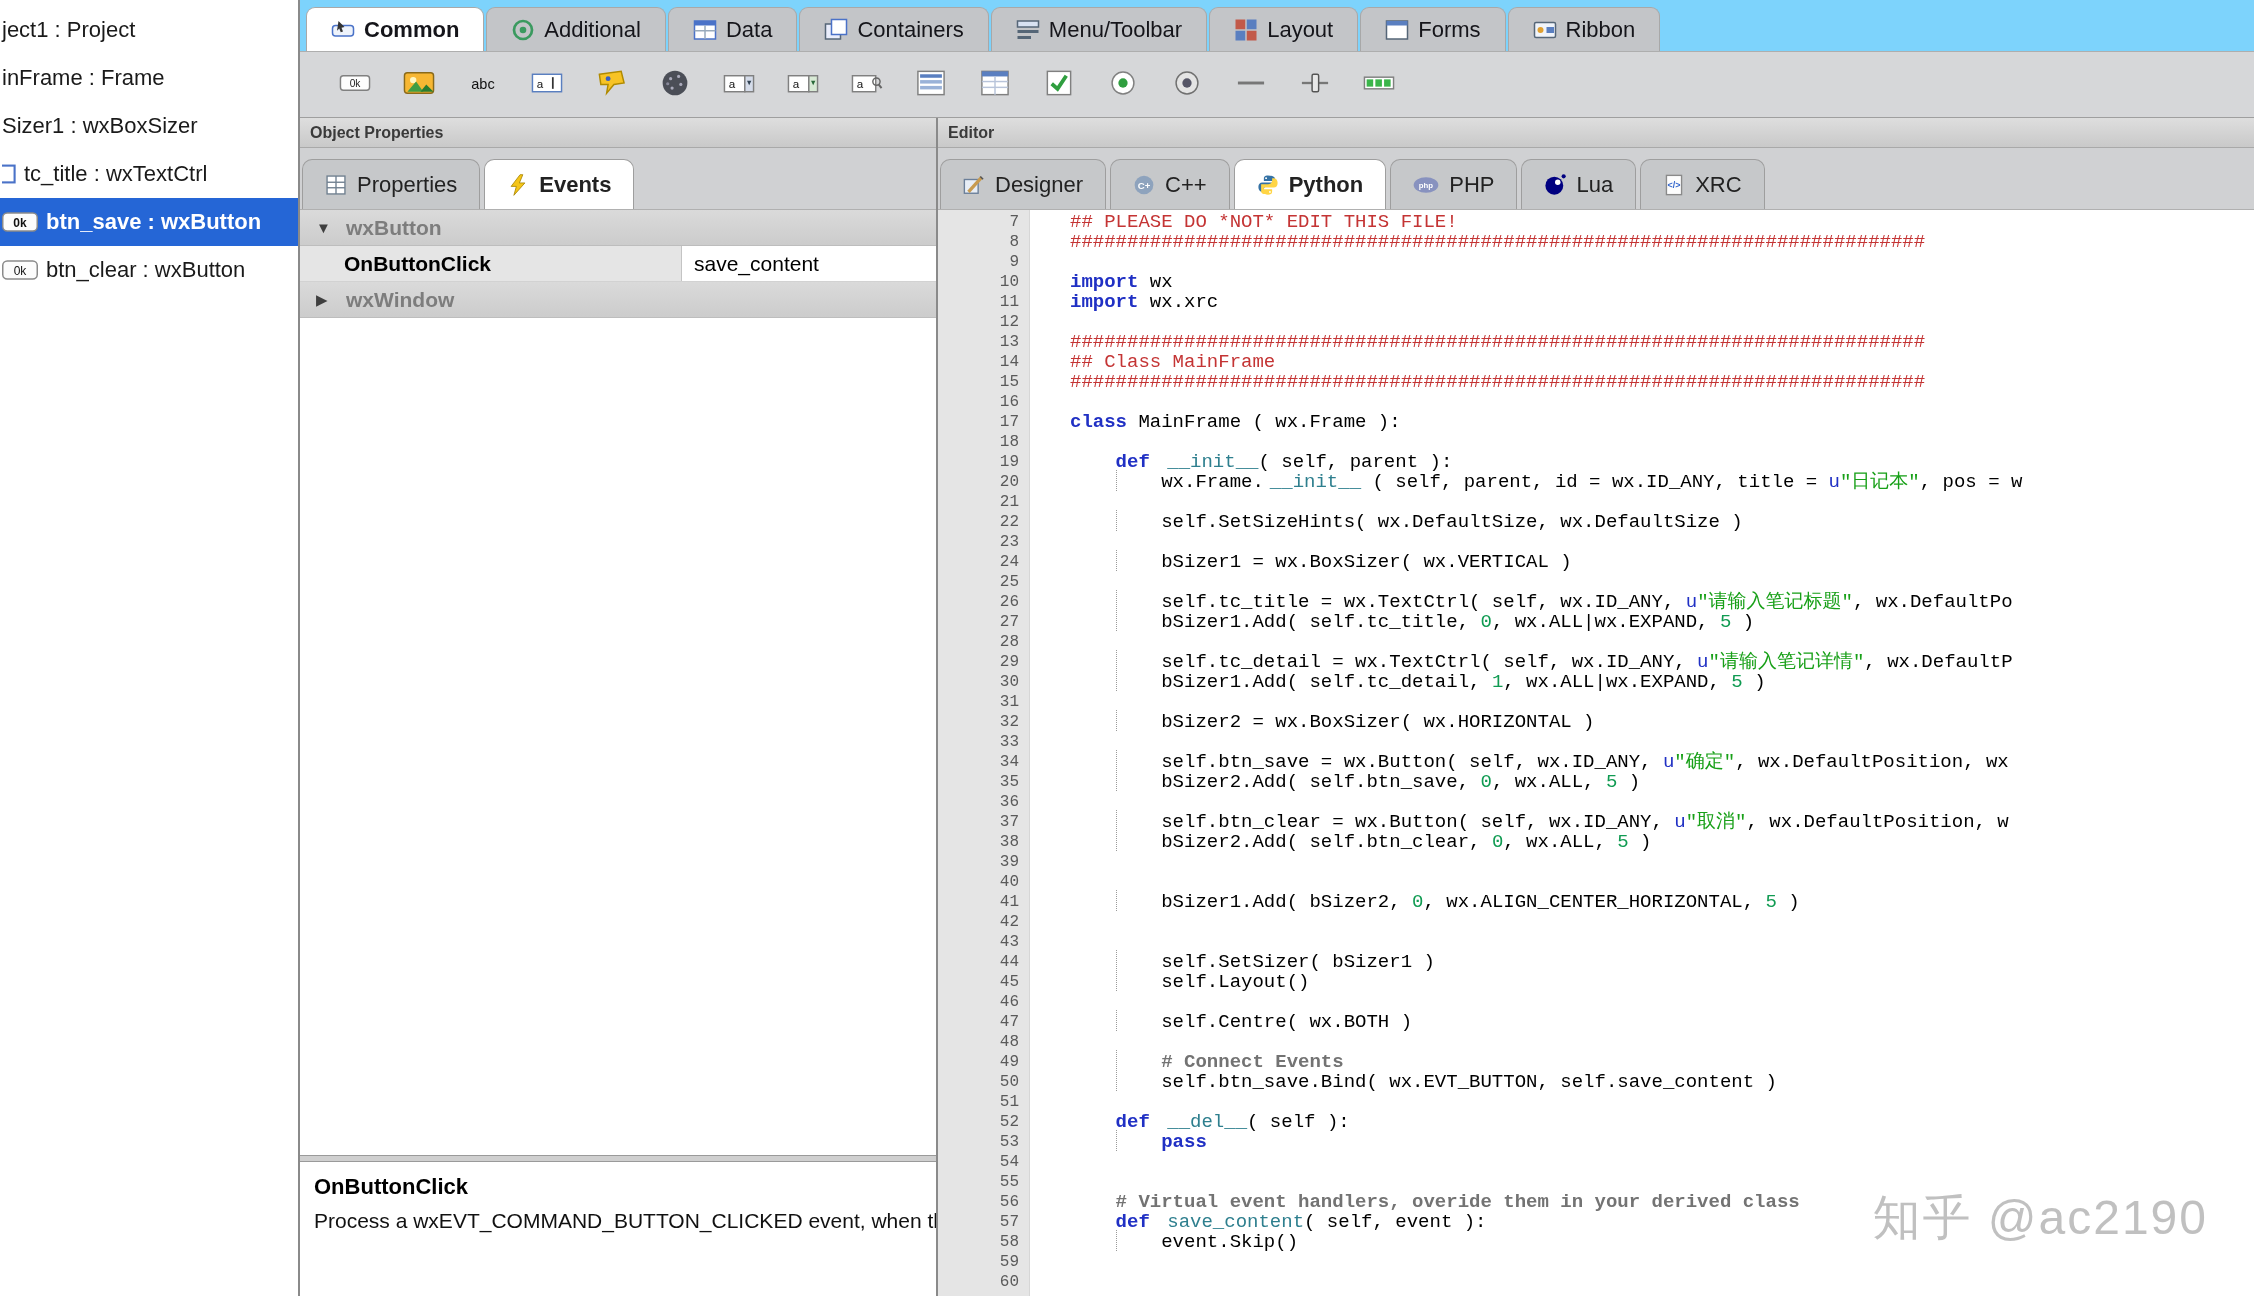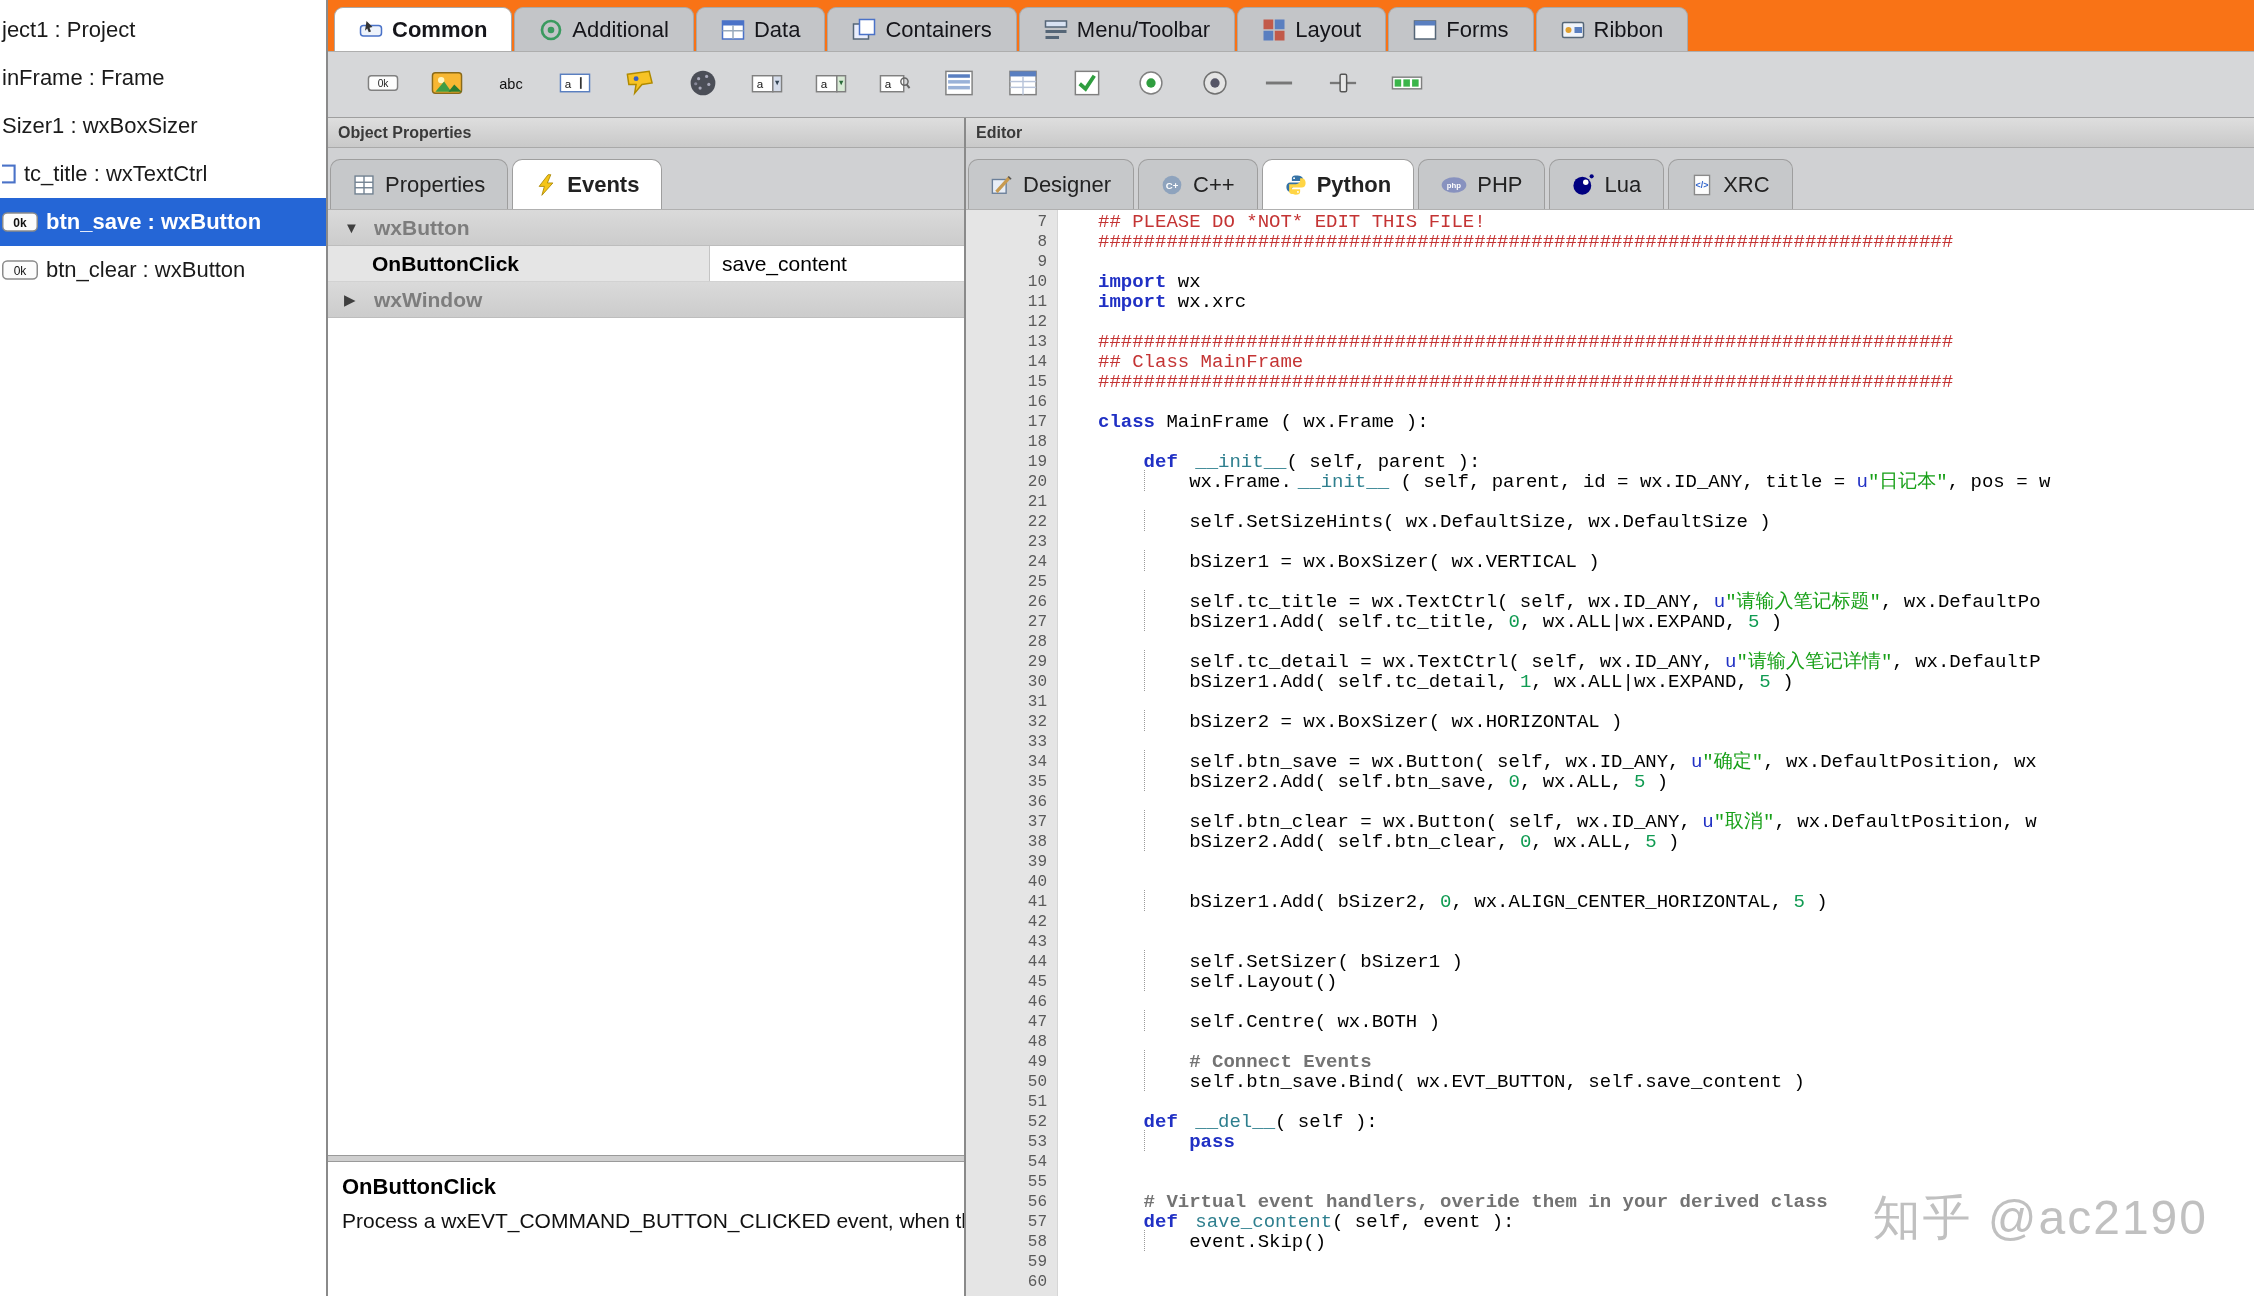--- a/index.html
+++ b/index.html
@@ -1,30 +1,30 @@
 <!DOCTYPE html>
 <html><head>
 <meta charset="utf-8">
 <style>
   *{margin:0;padding:0;box-sizing:border-box;}
   html,body{width:2254px;height:1296px;}
   body{font-family:"Liberation Sans",sans-serif;background:#d4d5d7;overflow:hidden;color:#111;}
   .app{display:flex;width:2254px;height:1296px;}
 
   
-  .tree{width:328px;flex:none;background:#fff;border-right:2px solid #8a8a8a;padding-top:6px;overflow:hidden;}
+  .tree{width:300px;flex:none;background:#fff;border-right:2px solid #8a8a8a;padding-top:6px;overflow:hidden;}
   .trow{height:48px;display:flex;align-items:center;font-size:22px;white-space:nowrap;padding-left:2px;color:#1a1a1a;}
   .trow.sel{background:#2566d6;color:#fff;font-weight:bold;}
   .trow .ic{margin-right:8px;display:inline-flex;align-items:center;flex:none;}
   .tlabel{white-space:nowrap;}
 
   
   .main{flex:1;display:flex;flex-direction:column;min-width:0;}
 
-  .ptabs{height:52px;flex:none;background:#f97316;display:flex;align-items:flex-end;padding-left:6px;border-bottom:1px solid #aeaeae;}
+  .ptabs{height:52px;flex:none;background:#7dd3fc;display:flex;align-items:flex-end;padding-left:6px;border-bottom:1px solid #aeaeae;}
   .ptab{height:44px;display:flex;align-items:center;gap:9px;padding:0 24px;font-size:22px;border:1px solid #a8a8a8;border-bottom:none;border-radius:9px 9px 0 0;background:#c3c5c8;margin-right:2px;color:#15151a;}
   .ptab.on{background:#fff;font-weight:bold;}
   .ptab .ic{display:inline-flex;}
 
   .tools{height:66px;flex:none;background:#d6d7d9;display:flex;align-items:center;padding-left:30px;gap:14px;border-bottom:1px solid #9f9f9f;}
   .tool{width:50px;height:50px;display:flex;align-items:center;justify-content:center;border-radius:4px;}
 
   .panes{flex:1;display:flex;min-height:0;}
   .props{width:638px;flex:none;display:flex;flex-direction:column;border-right:2px solid #8a8a8a;background:#fff;min-height:0;}
   .editor{flex:1;display:flex;flex-direction:column;min-width:0;background:#fff;}

